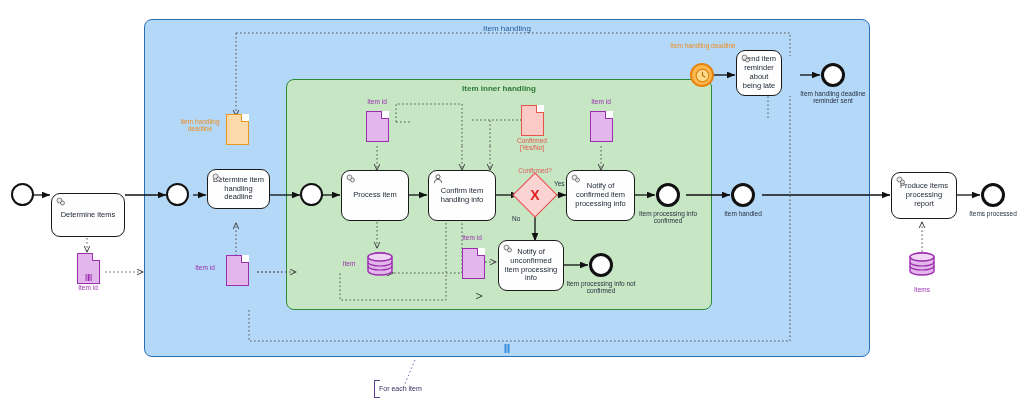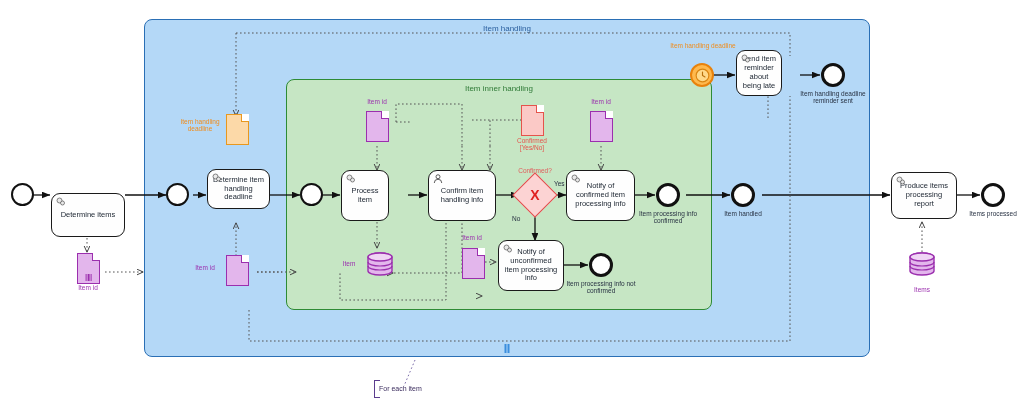--- a/index.html
+++ b/index.html
@@ -16,20 +16,21 @@
 
   
   .subproc{
     border-radius:8px;
     border:1.6px solid #2a6fb5;
     background:#b4d8f7;
   }
   .subproc.green{
     border:1.6px solid #2e8b35;
     background:#c6e6c4;
+    font-weight:bold;
   }
   .subproc-label{
     position:absolute;left:0;right:0;top:4px;
     text-align:center;font-size:8px;color:#2a5f9e;
   }
   .subproc.green .subproc-label{color:#2f7a37;}
   .mi-marker{
     position:absolute;bottom:3px;left:50%;transform:translateX(-50%);
     width:9px;height:9px;display:flex;gap:1.5px;justify-content:center;align-items:center;
   }
@@ -237,21 +238,21 @@
   </div>
 
   <div class="abs task" style="left:207px;top:169px;width:63px;height:40px;">
     <svg class="task-icon" viewBox="0 0 24 24">
       <circle cx="9" cy="9" r="5" fill="#e9e9e9" stroke="#555" stroke-width="1.4"></circle>
       <circle cx="15" cy="14" r="4" fill="#e9e9e9" stroke="#555" stroke-width="1.4"></circle>
     </svg>
     <span class="tlabel">Determine item handling deadline</span>
   </div>
 
-  <div class="abs task" style="left:341px;top:170px;width:48px;height:51px;">
+  <div class="abs task" style="left:341px;top:170px;width:68px;height:51px;">
     <svg class="task-icon" viewBox="0 0 24 24">
       <circle cx="9" cy="9" r="5" fill="#e9e9e9" stroke="#555" stroke-width="1.4"></circle>
       <circle cx="15" cy="14" r="4" fill="#e9e9e9" stroke="#555" stroke-width="1.4"></circle>
     </svg>
     <span class="tlabel">Process item</span>
   </div>
 
   <div class="abs task" style="left:428px;top:170px;width:68px;height:51px;">
     <svg class="task-icon" viewBox="0 0 24 24">
       <circle cx="12" cy="7.5" r="4" fill="#fff" stroke="#333" stroke-width="1.6"></circle>

